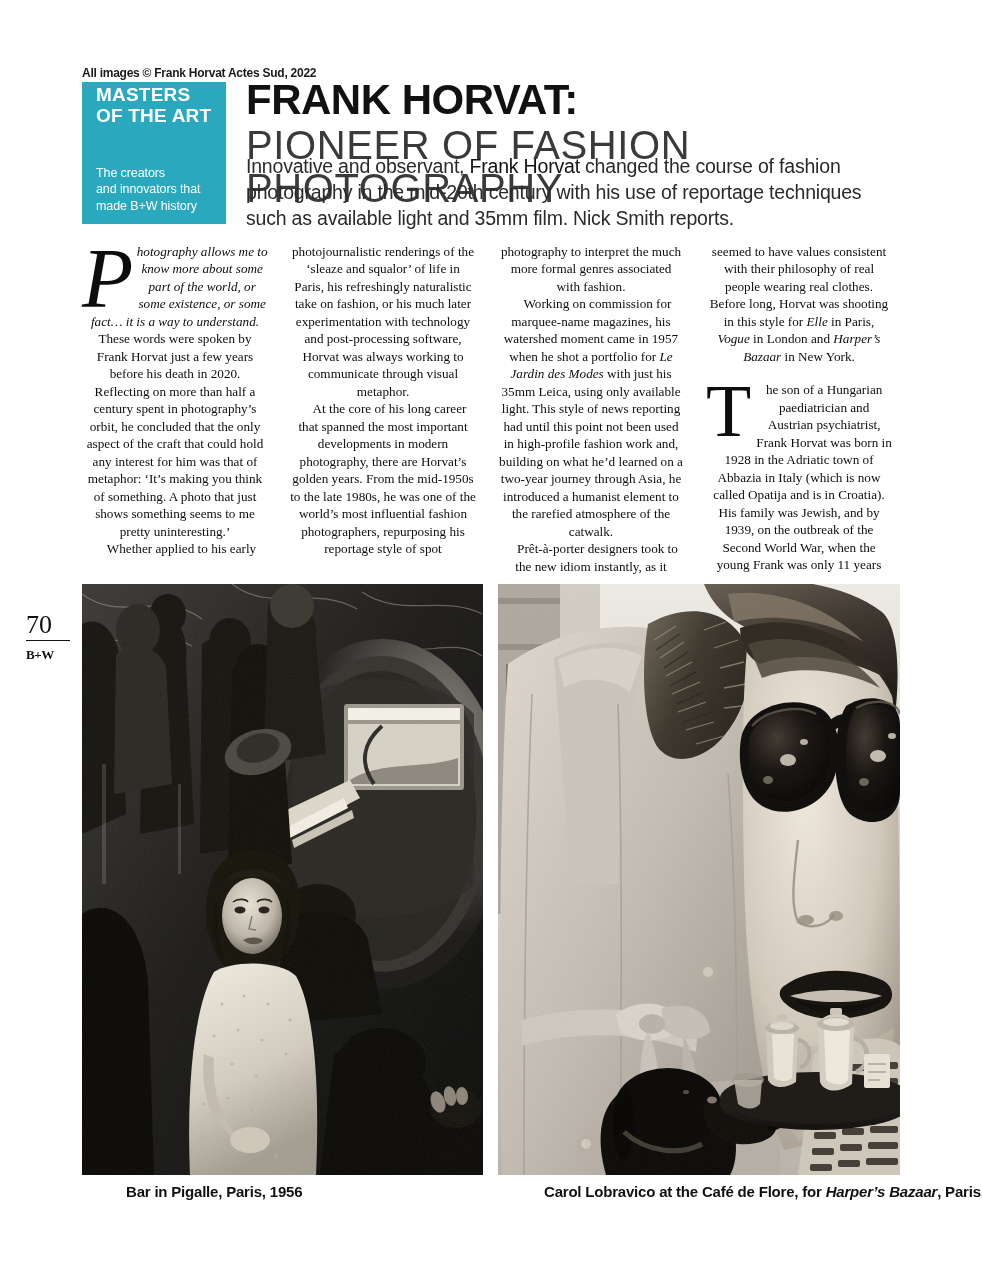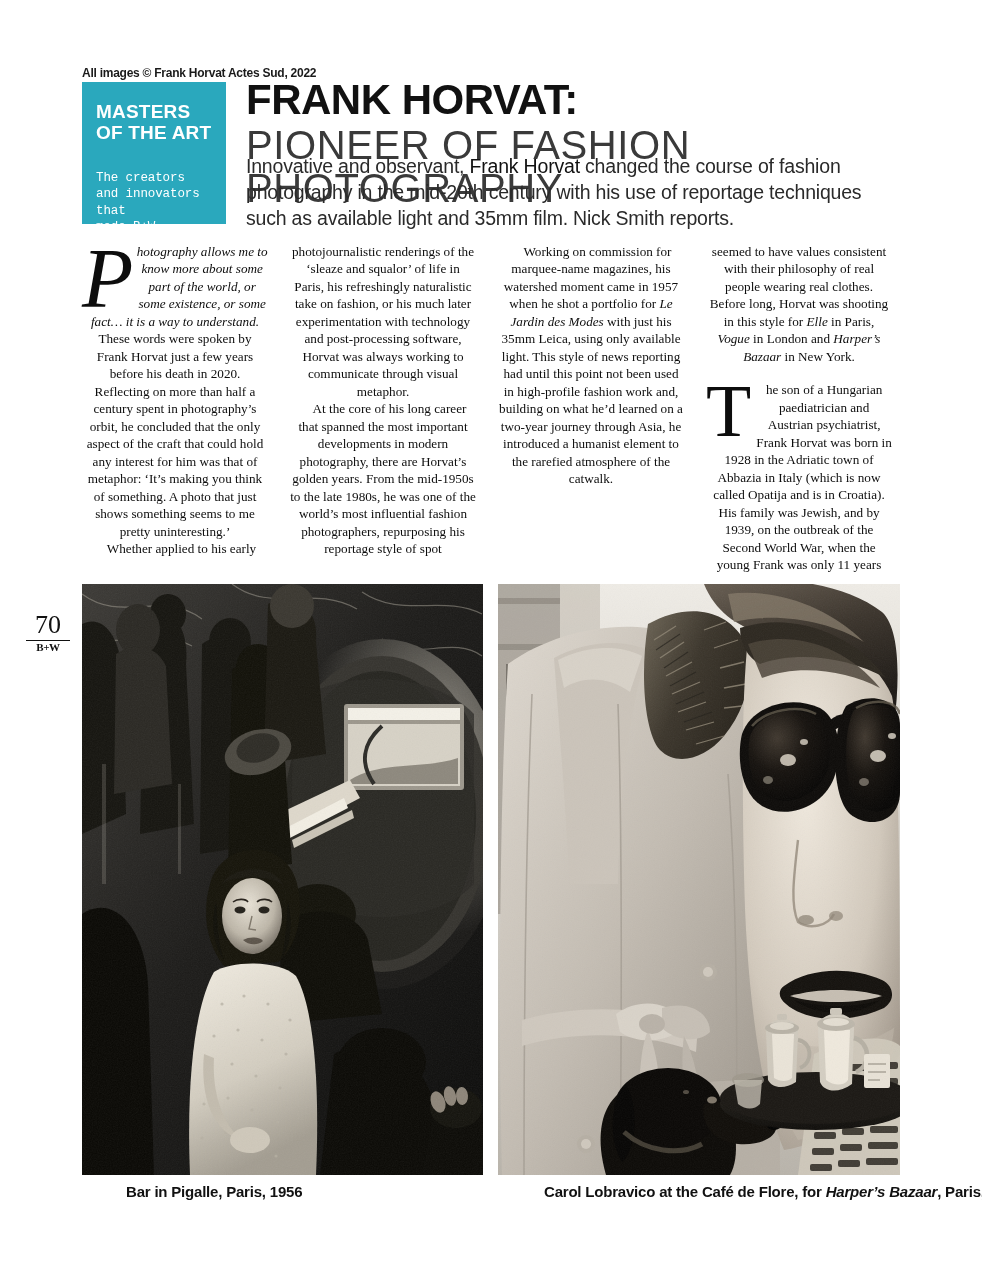--- a/index.html
+++ b/index.html
@@ -33,36 +33,36 @@
 
   
   .masters-box {
     position: absolute;
     left: 82px;
     top: 82px;
     width: 144px;
     height: 142px;
     background: #2aa8bd;
     box-sizing: border-box;
-    padding: 19px 12px 10px 14px;
+    padding: 2px 12px 10px 14px;
   }
   .masters-title {
     font-family: "Liberation Sans", sans-serif;
     font-weight: bold;
     font-size: 19px;
     line-height: 1.12;
     color: #ffffff;
     letter-spacing: 0.2px;
   }
   .masters-sub {
-    font-family: Liberation Mono, monospace;
+    font-family: Liberation Sans, sans-serif;
     font-size: 12.5px;
     line-height: 1.32;
     color: #ffffff;
-    margin-top: 26px;
+    margin-top: 38px;
     letter-spacing: -0.1px;
   }
 
   
   .headline-wrap {
     position: absolute;
     left: 246px;
     top: 80px;
     width: 660px;
   }
@@ -101,39 +101,39 @@
     font-weight: normal;
     color: #111;
   }
 
   
   .folio {
     position: absolute;
     left: 26px;
     top: 612px;
     width: 44px;
-    text-align: center;
+    text-align: left;
   }
   .folio-num {
     font-family: "Liberation Serif", serif;
     font-size: 26px;
     line-height: 1;
     color: #111;
     padding-bottom: 2px;
     border-bottom: 1.6px solid #111;
     display: block;
   }
   .folio-brand {
     font-family: "Liberation Serif", serif;
     font-weight: bold;
-    font-size: 11px;
+    font-size: 13px;
     letter-spacing: -0.4px;
     color: #111;
     display: block;
-    margin-top: 0;
+    margin-top: 6px;
   }
 
   
   .columns {
     position: absolute;
     left: 82px;
     top: 243px;
     width: 818px;
     display: flex;
     gap: 22px;
@@ -259,21 +259,23 @@
       <p class="dropcap-p"><span class="lead-italic">Photography allows me to know more about some part of the world, or some existence, or some fact… it is a way to understand.</span><span> These words were spoken by Frank Horvat just a few years before his death in 2020. Reflecting on more than half a century spent in photography’s orbit, he concluded that the only aspect of the craft that could hold any interest for him was that of metaphor: ‘It’s making you think of something. A photo that just shows something seems to me pretty uninteresting.’</span></p>
       <p class="indent">Whether applied to his early</p>
     </div>
 
     <div class="col">
       <p>photojournalistic renderings of the ‘sleaze and squalor’ of life in Paris, his refreshingly naturalistic take on fashion, or his much later experimentation with technology and post-processing software, Horvat was always working to communicate through visual metaphor.</p>
       <p class="indent">At the core of his long career that spanned the most important developments in modern photography, there are Horvat’s golden years. From the mid-1950s to the late 1980s, he was one of the world’s most influential fashion photographers, repurposing his reportage style of spot</p>
     </div>
 
     <div class="col">
+      <p>photography to interpret the much more formal genres associated with fashion.</p>
       <p class="indent"><span>Working on commission for marquee-name magazines, his watershed moment came in 1957 when he shot a portfolio for </span><i>Le Jardin des Modes</i><span> with just his 35mm Leica, using only available light. This style of news reporting had until this point not been used in high-profile fashion work and, building on what he’d learned on a two-year journey through Asia, he introduced a humanist element to the rarefied atmosphere of the catwalk.</span></p>
+      <p class="indent">Prêt-à-porter designers took to the new idiom instantly, as it</p>
     </div>
 
     <div class="col">
       <p><span>seemed to have values consistent with their philosophy of real people wearing real clothes. Before long, Horvat was shooting in this style for </span><i>Elle</i><span> in Paris, </span><i>Vogue</i><span> in London and </span><i>Harper’s Bazaar</i><span> in New York.</span></p>
       <p class="dropcap-t">The son of a Hungarian paediatrician and Austrian psychiatrist, Frank Horvat was born in 1928 in the Adriatic town of Abbazia in Italy (which is now called Opatija and is in Croatia). His family was Jewish, and by 1939, on the outbreak of the Second World War, when the young Frank was only 11 years</p>
     </div>
 
   </div>
 
   <div class="photo photo-left">

